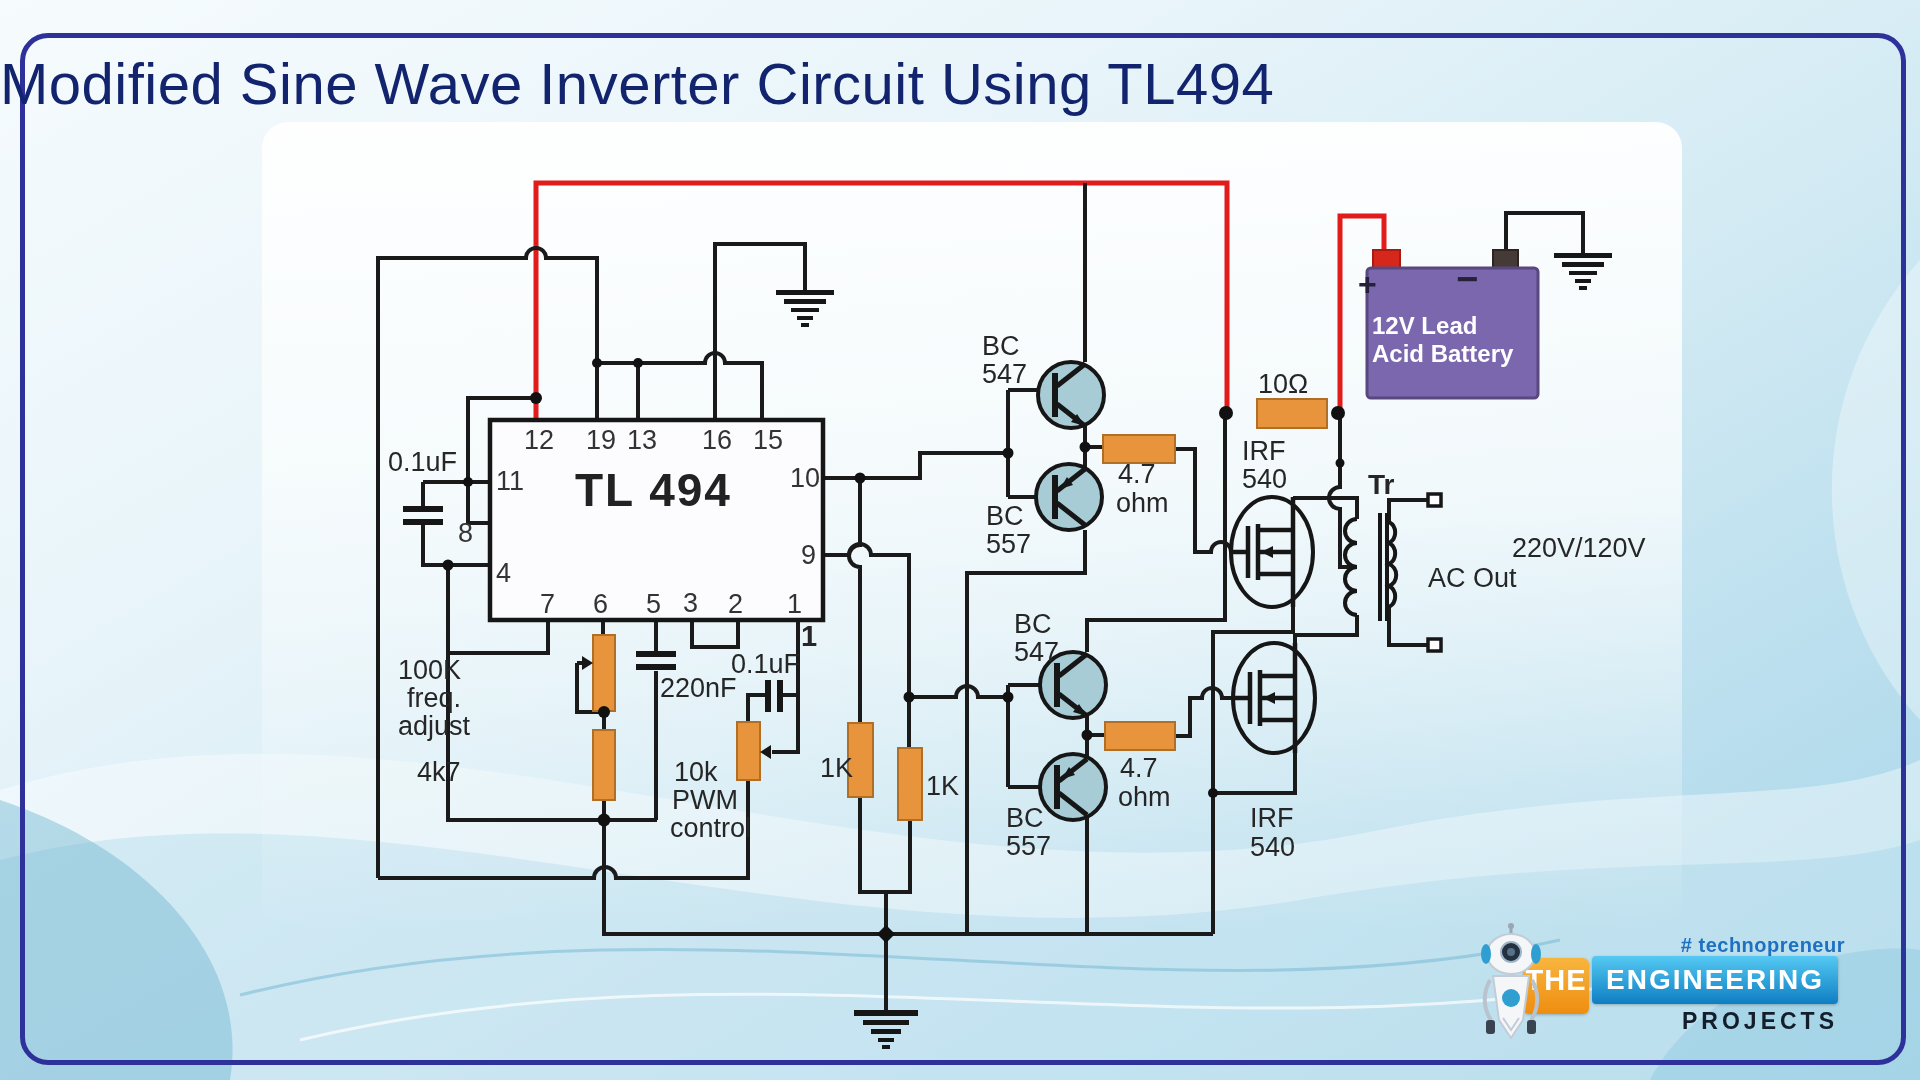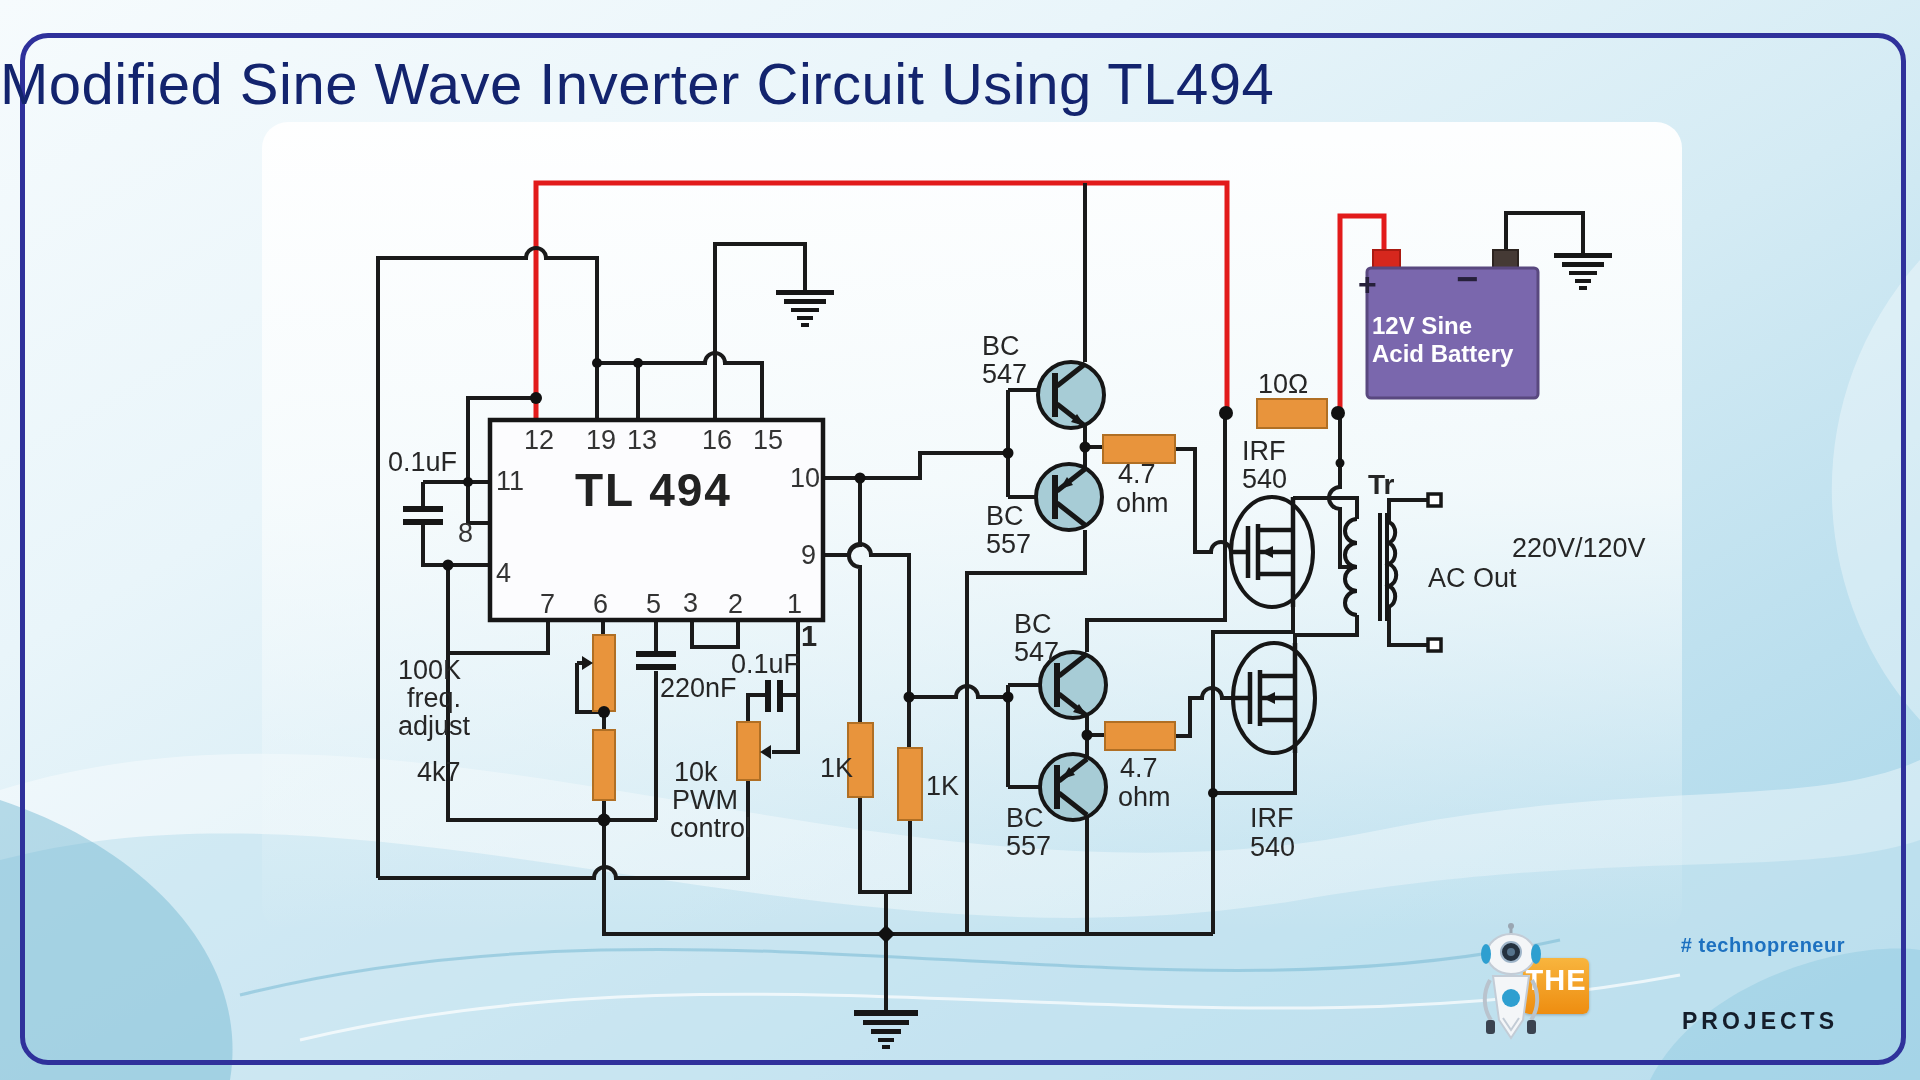--- a/index.html
+++ b/index.html
@@ -272,27 +272,28 @@
   <div class="abs lbl" style="left:1120px;top:754px;">4.7</div>
   <div class="abs lbl" style="left:1118px;top:783px;">ohm</div>
   <div class="abs lbl" style="left:1242px;top:437px;">IRF</div>
   <div class="abs lbl" style="left:1242px;top:465px;">540</div>
   <div class="abs lbl" style="left:1250px;top:804px;">IRF</div>
   <div class="abs lbl" style="left:1250px;top:833px;">540</div>
   <div class="abs lbl" style="left:1258px;top:370px;">10Ω</div>
   <div class="abs lbl bold" style="left:1368px;top:470px;font-size:28px;">Tr</div>
   <div class="abs lbl" style="left:1512px;top:534px;">220V/120V</div>
   <div class="abs lbl" style="left:1428px;top:564px;">AC Out</div>
-  <div class="abs batline" style="left:1372px;top:312px;">12V Sine</div>
+  <div class="abs batline" style="left:1372px;top:312px;">12V Lead</div>
   <div class="abs batline" style="left:1372px;top:340px;">Acid Battery</div>
   <div class="abs batplus" style="left:1358px;top:266px;">+</div>
   <div class="abs batminus" style="left:1456px;top:268px;">−</div>
 
   <div class="abs hashtag" style="left:1560px;top:934px;"># technopreneur</div>
   <div class="abs thebox" style="left:1523px;top:958px;">THE</div>
+  <div class="abs engbox" style="left:1592px;top:956px;">ENGINEERING</div>
   <div class="abs projects" style="left:1592px;top:1008px;">PROJECTS</div>
 
   <svg class="abs" style="left:1478px;top:922px;" width="70" height="135" viewBox="0 0 70 135">
     <line x1="33" y1="14" x2="33" y2="4" stroke="#9aa6b2" stroke-width="3"></line>
     <circle cx="33" cy="4" r="3" fill="#9aa6b2"></circle>
     <ellipse cx="33" cy="32" rx="24" ry="20" fill="#f4f6f8" stroke="#c3ccd6" stroke-width="2"></ellipse>
     <ellipse cx="8" cy="32" rx="5" ry="10" fill="#2e9fd0"></ellipse>
     <ellipse cx="58" cy="32" rx="5" ry="10" fill="#2e9fd0"></ellipse>
     <circle cx="33" cy="30" r="10" fill="#24313f" stroke="#9fb5c9" stroke-width="2"></circle>
     <circle cx="33" cy="30" r="4" fill="#55738c"></circle>

